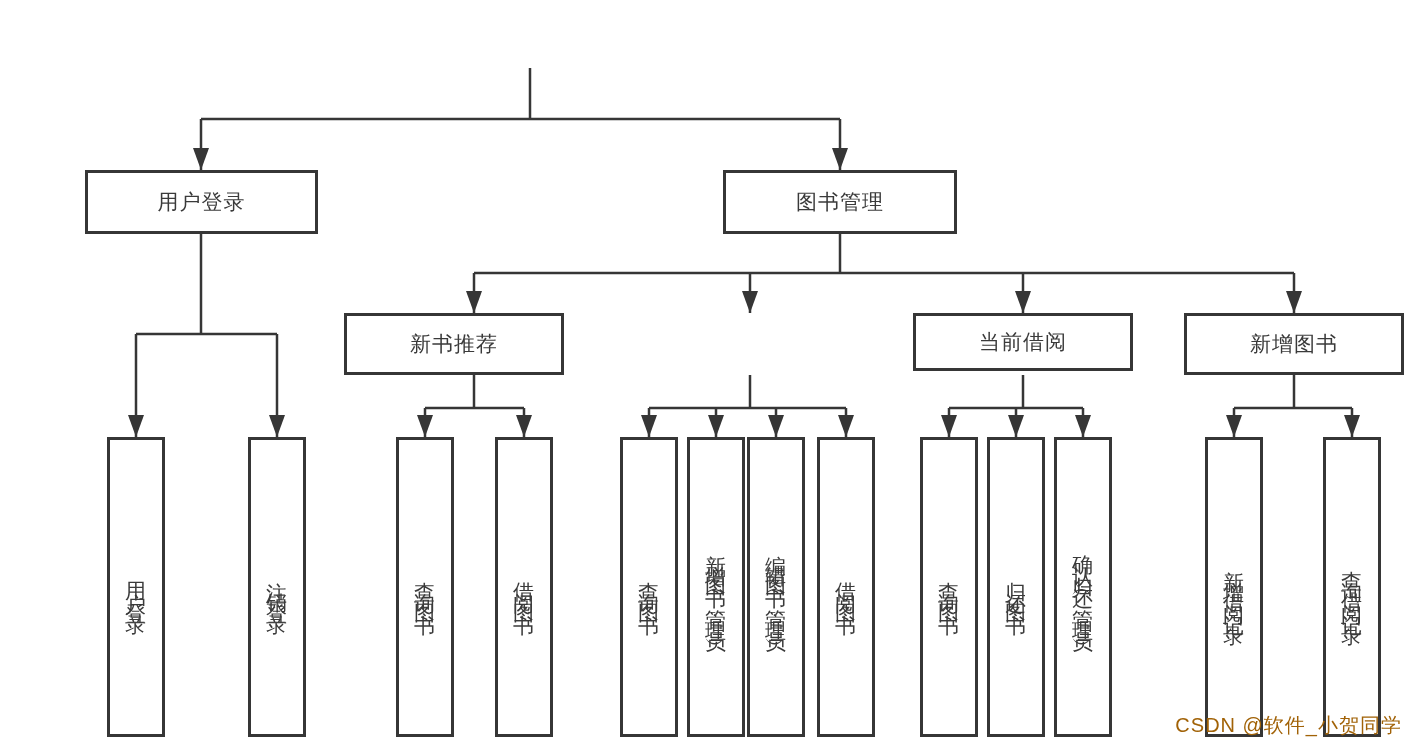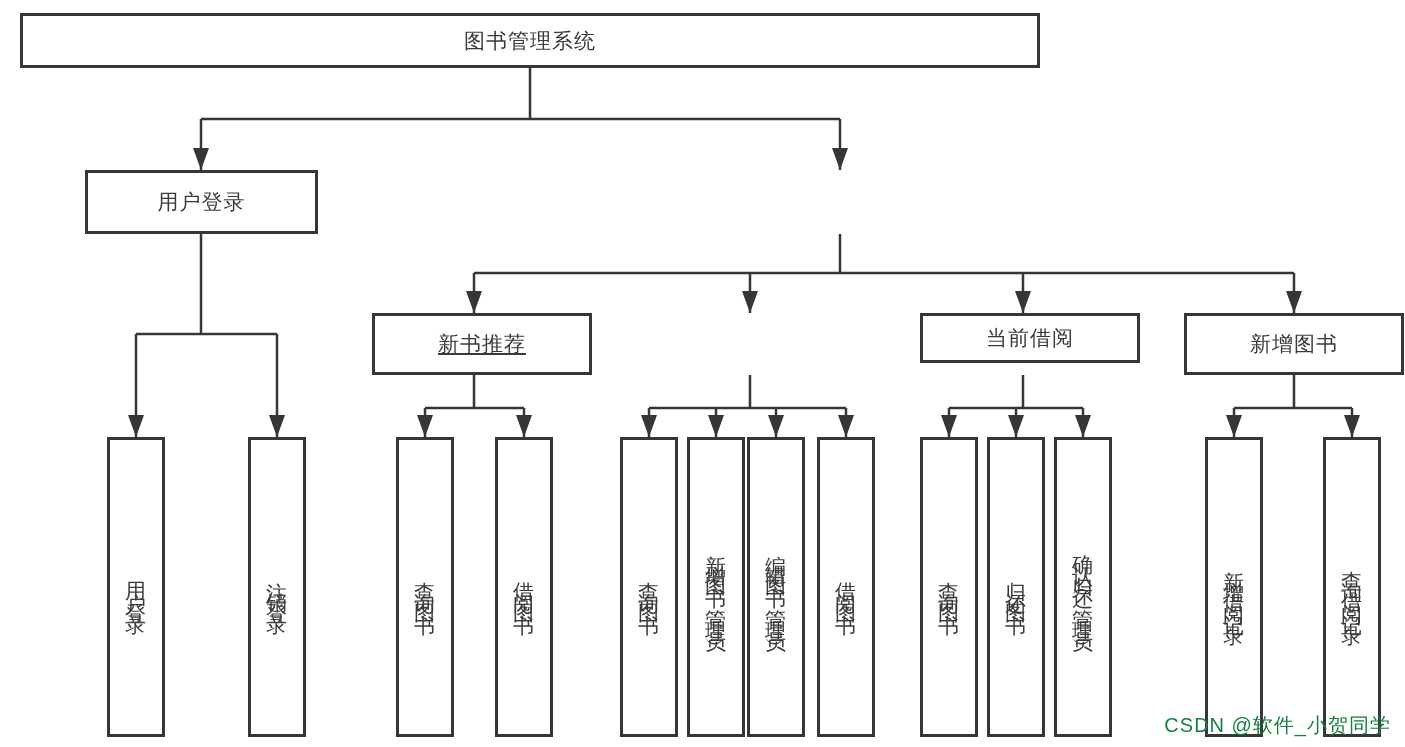--- a/index.html
+++ b/index.html
@@ -32,23 +32,23 @@
   }
   .vbox span{
     writing-mode:vertical-rl;
     font-size:21px;color:#3a3a3a;
     letter-spacing:11px;
     line-height:1;
     white-space:nowrap;
   }
   .watermark{
     position:absolute;
-    right:14px;top:712px;
+    right:3px;top:712px;
     font-size:20px;
-    color:#15803d;
+    color:#a16207;
     letter-spacing:1px;
     white-space:nowrap;
   }
 </style>
 </head>
 <body>
 
 <div id="canvas">
 
   <svg id="wires" viewBox="0 0 1405 747" xmlns="http://www.w3.org/2000/svg">
@@ -94,26 +94,26 @@
       <line x1="1016" y1="408" x2="1016" y2="437" marker-end="url(#arrow)"></line>
       <line x1="1083" y1="408" x2="1083" y2="437" marker-end="url(#arrow)"></line>
 
       <line x1="1294" y1="375" x2="1294" y2="408"></line>
       <line x1="1234" y1="408" x2="1352" y2="408"></line>
       <line x1="1234" y1="408" x2="1234" y2="437" marker-end="url(#arrow)"></line>
       <line x1="1352" y1="408" x2="1352" y2="437" marker-end="url(#arrow)"></line>
     </g>
   </svg>
 
-  <div class="hbox" style="left:20px;top:13px;width:1020px;height:55px;">图书管理系统</div>
 
   <div class="hbox" style="left:85px;top:170px;width:233px;height:64px;">用户登录</div>
+  <div class="hbox" style="left:723px;top:170px;width:234px;height:64px;">图书管理</div>
 
-  <div class="hbox" style="left:372px;top:313px;width:220px;height:62px;text-decoration:underline;">新书推荐</div>
-  <div class="hbox" style="left:913px;top:313px;width:220px;height:50px;margin-left:7px;">当前借阅</div>
+  <div class="hbox" style="left:344px;top:313px;width:220px;height:62px;">新书推荐</div>
+  <div class="hbox" style="left:913px;top:313px;width:220px;height:58px;">当前借阅</div>
   <div class="hbox" style="left:1184px;top:313px;width:220px;height:62px;">新增图书</div>
 
   <div class="vbox" style="left:107px;top:437px;">
     <span>用户登录</span>
   </div>
   <div class="vbox" style="left:248px;top:437px;">
     <span>注销登录</span>
   </div>
 
   <div class="vbox" style="left:396px;top:437px;">

